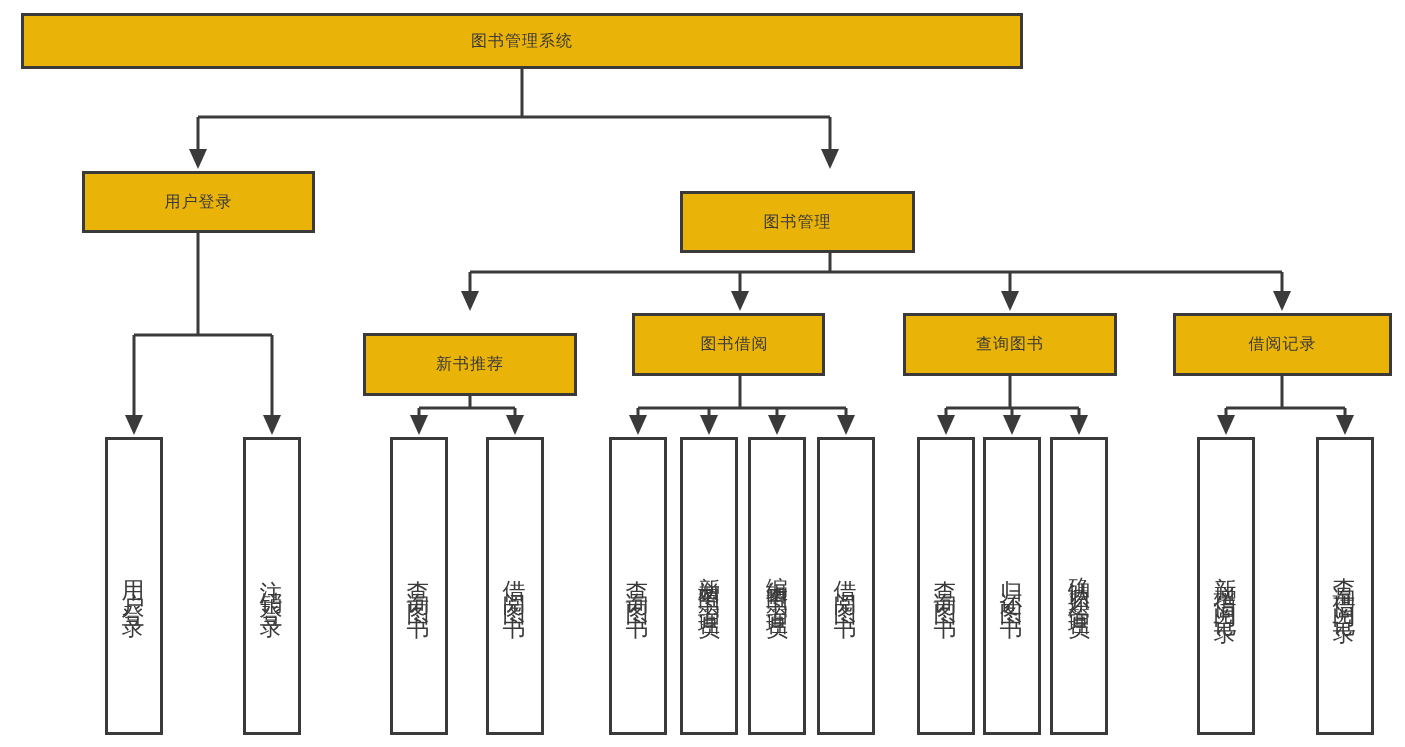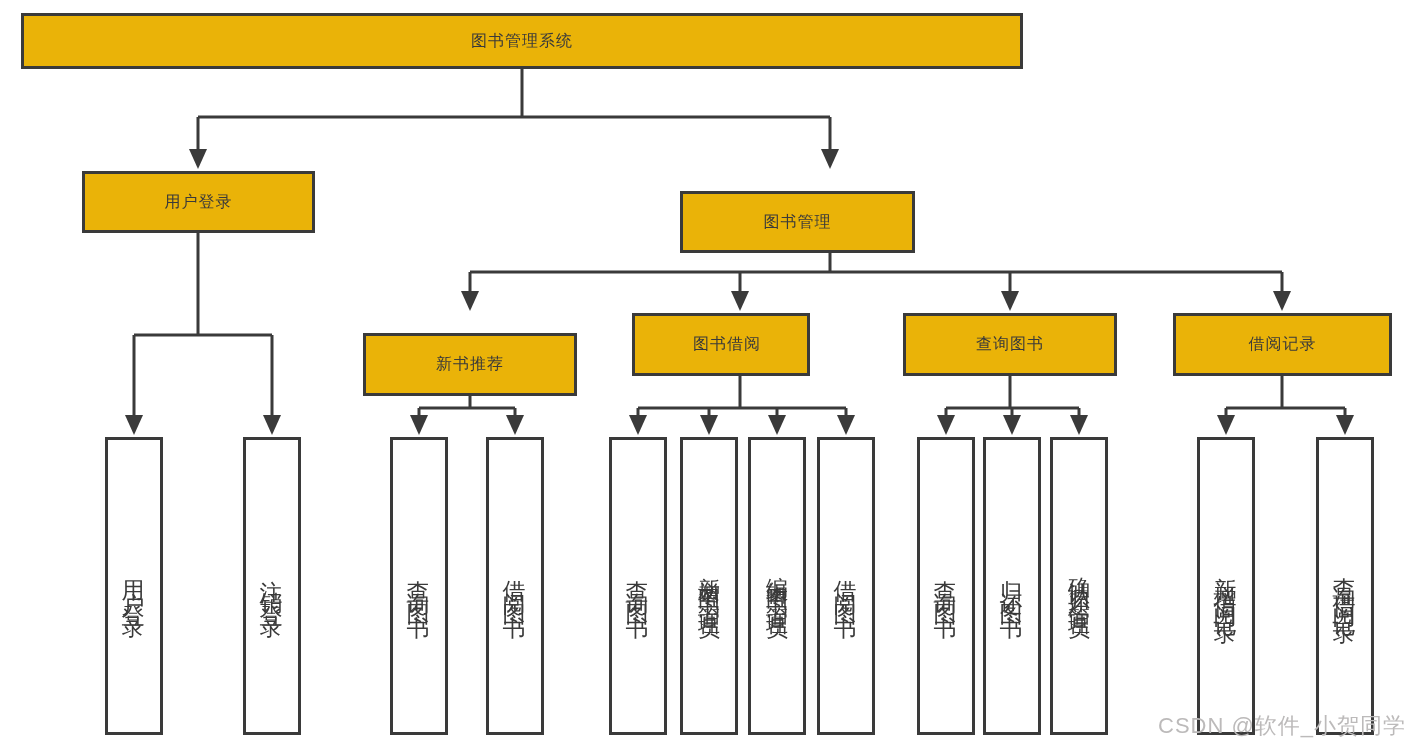--- a/index.html
+++ b/index.html
@@ -100,21 +100,21 @@
       <polygon points="1336,415 1354,415 1345,435"></polygon>
     </g>
   </svg>
 
   <div class="hbox" style="left:21px; top:13px; width:1002px; height:56px;">图书管理系统</div>
 
   <div class="hbox" style="left:82px; top:171px; width:233px; height:62px;">用户登录</div>
   <div class="hbox" style="left:680px; top:171px; width:235px; height:62px;margin-top:20px;">图书管理</div>
 
   <div class="hbox" style="left:363px; top:313px; width:214px; height:63px;margin-top:20px;">新书推荐</div>
-  <div class="hbox" style="left:632px; top:313px; width:178px; height:63px;padding-left:12px;">图书借阅</div>
+  <div class="hbox" style="left:632px; top:313px; width:193px; height:63px;padding-left:12px;">图书借阅</div>
   <div class="hbox" style="left:903px; top:313px; width:214px; height:63px;">查询图书</div>
   <div class="hbox" style="left:1173px; top:313px; width:219px; height:63px;">借阅记录</div>
 
   <div class="vbox" style="left:105px;">用户登录</div>
   <div class="vbox" style="left:243px;">注销登录</div>
 
   <div class="vbox" style="left:390px;">查询图书</div>
   <div class="vbox" style="left:486px;">借阅图书</div>
 
   <div class="vbox" style="left:609px;">查询图书</div>
@@ -122,15 +122,14 @@
   <div class="vbox tight" style="left:748px;">编辑图书（管理员）</div>
   <div class="vbox" style="left:817px;">借阅图书</div>
 
   <div class="vbox" style="left:917px;">查询图书</div>
   <div class="vbox" style="left:983px;">归还图书</div>
   <div class="vbox tight" style="left:1050px;">确认归还（管理员）</div>
 
   <div class="vbox mid" style="left:1197px;">新增借阅记录</div>
   <div class="vbox mid" style="left:1316px;">查询借阅记录</div>
 
-  <div id="watermark">CSDN @软件_小贺同学</div>
 
 </div>
 
 </body></html>

